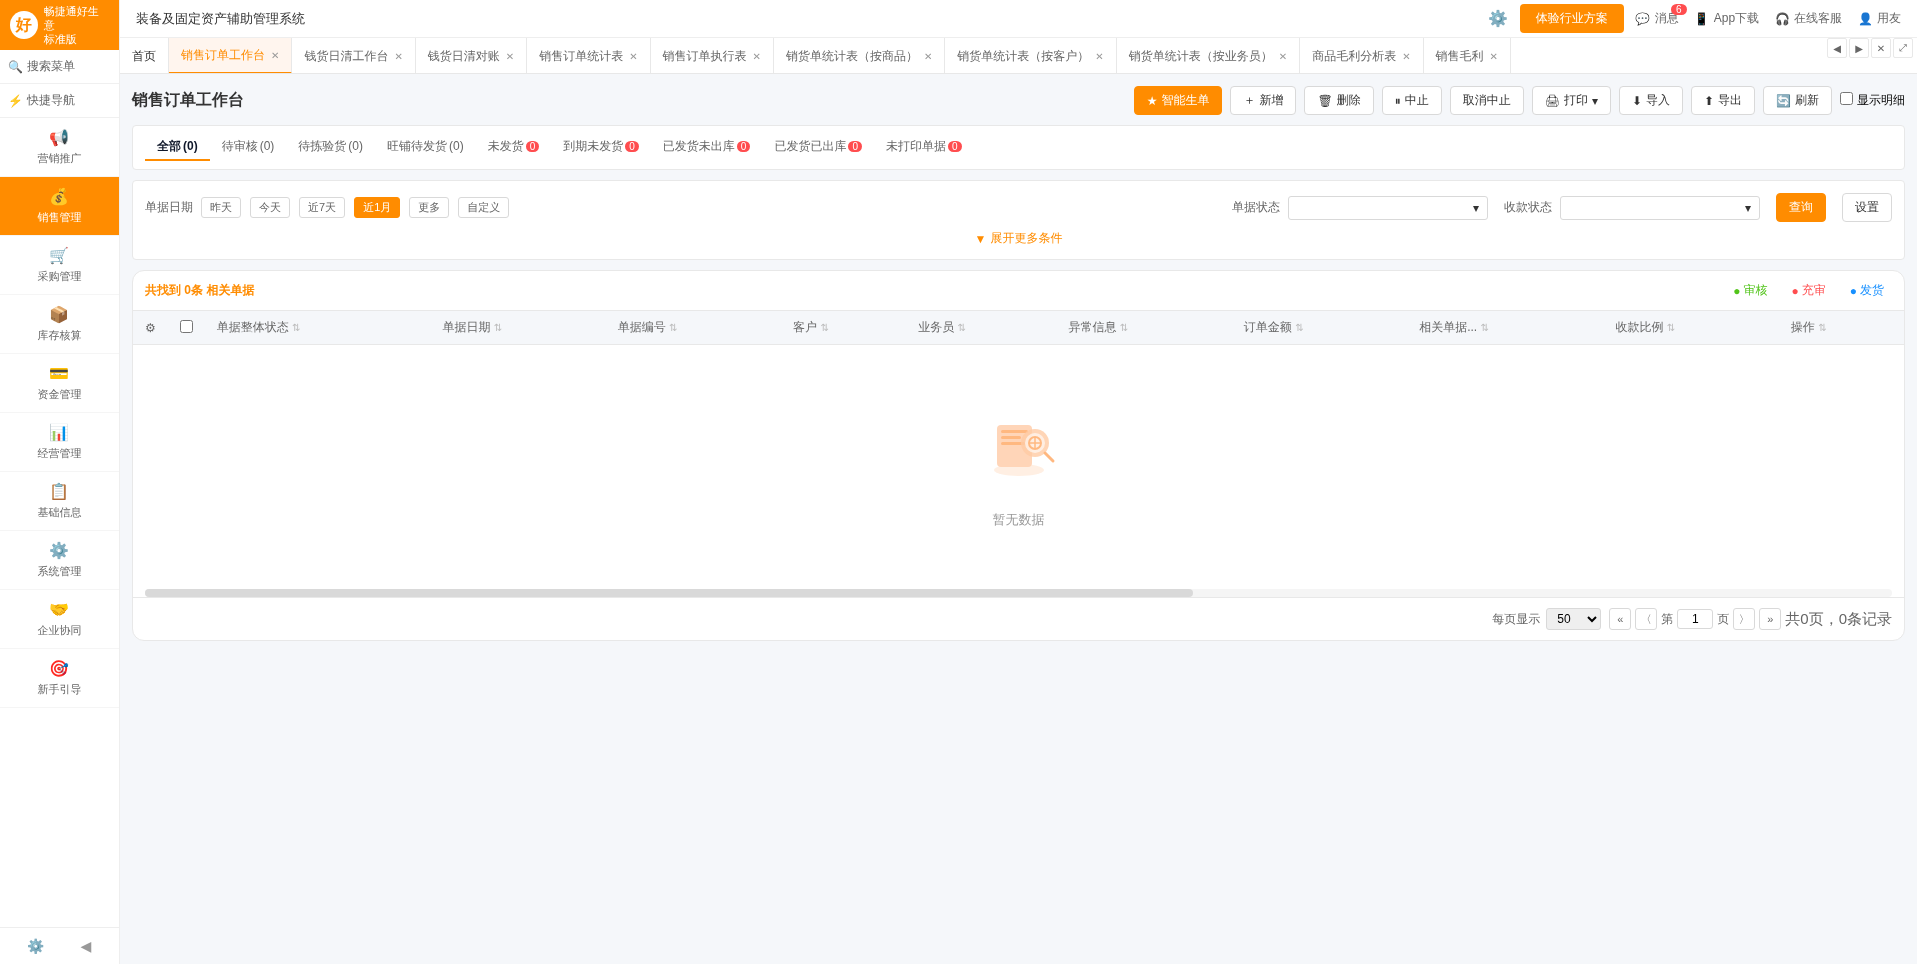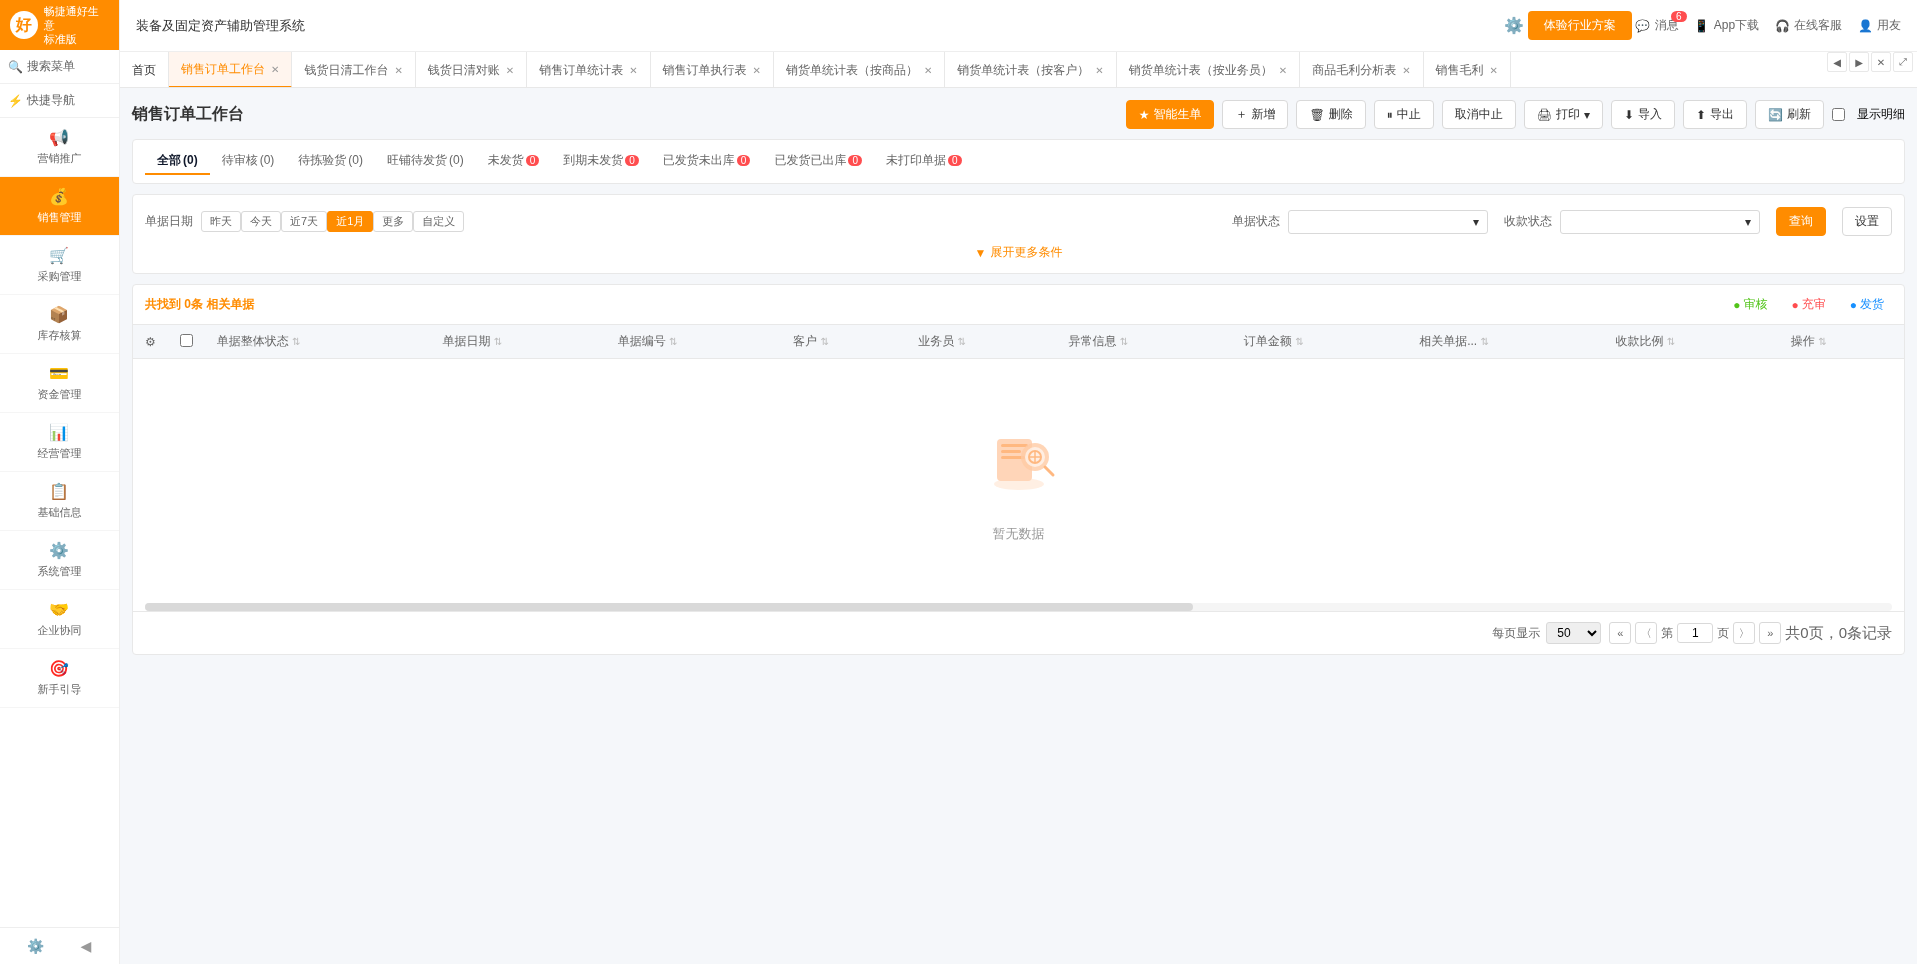--- a/index.html
+++ b/index.html
@@ -16,21 +16,21 @@
     .sidebar-item { padding: 10px 8px; display: flex; flex-direction: column; align-items: center; gap: 4px; cursor: pointer; color: #666; font-size: 11px; border-bottom: 1px solid #f5f5f5; }
     .sidebar-item.active { background: #ff8c00; color: #fff; }
     .sidebar-item-icon { font-size: 16px; }
     .sidebar-bottom { padding: 10px; display: flex; justify-content: space-around; border-top: 1px solid #eee; }
     .sidebar-bottom-btn { cursor: pointer; color: #999; font-size: 14px; }
 
     
     .main { flex: 1; display: flex; flex-direction: column; overflow: hidden; }
 
     
-    .topbar { height: 52px; background: #fff; border-bottom: 1px solid #eee; display: flex; align-items: center; padding: 8px 16px; gap: 4px; flex-shrink: 0; }
+    .topbar { height: 38px; background: #fff; border-bottom: 1px solid #eee; display: flex; align-items: center; padding: 8px 16px; gap: 12px; flex-shrink: 0; }
     .topbar-title { font-size: 13px; color: #333; flex: 1; }
     .topbar-btn-orange { background: #ff8c00; color: #fff; border: none; padding: 6px 16px; border-radius: 4px; cursor: pointer; font-size: 12px; }
     .topbar-actions { display: flex; align-items: center; gap: 16px; }
     .topbar-action-item { display: flex; align-items: center; gap: 4px; cursor: pointer; color: #666; font-size: 12px; position: relative; }
     .badge { background: #ff4d4f; color: #fff; border-radius: 10px; font-size: 10px; padding: 0 4px; min-width: 16px; text-align: center; position: absolute; top: -6px; right: -8px; }
 
     
     .tabbar { height: 36px; background: #fff; border-bottom: 1px solid #e8e8e8; display: flex; align-items: flex-start; flex-shrink: 0; overflow: hidden; }
     .tab-item { padding: 0 12px; height: 36px; display: flex; align-items: center; gap: 6px; cursor: pointer; font-size: 12px; color: #666; border-right: 1px solid #e8e8e8; white-space: nowrap; flex-shrink: 0; }
     .tab-item.active { background: #fff5ee; color: #ff8c00; border-bottom: 2px solid #ff8c00; }
@@ -52,28 +52,28 @@
     .filter-tab { padding: 4px 12px; cursor: pointer; font-size: 12px; color: #666; border-bottom: 2px solid transparent; white-space: nowrap; }
     .filter-tab.active { color: #0f172a; border-bottom-color: #ff8c00; font-weight: bold; }
     .filter-tab .count { margin-left: 2px; }
     .filter-tab .badge-red { color: #fff; background: #ff4d4f; border-radius: 10px; padding: 0 4px; font-size: 10px; margin-left: 2px; }
 
     
     .search-area { background: #fff; border: 1px solid #e8e8e8; border-radius: 4px; padding: 12px; margin-bottom: 10px; }
     .search-row { display: flex; align-items: center; gap: 16px; margin-bottom: 8px; }
     .search-field { display: flex; align-items: center; gap: 8px; }
     .search-label { color: #666; font-size: 12px; white-space: nowrap; }
-    .date-range-btns { display: flex; gap: 0; align-items: center; flex-wrap: wrap; }
+    .date-range-btns { display: flex; gap: 9px; align-items: center; flex-wrap: wrap; }
     .date-btn { padding: 2px 8px; border: 1px solid #d9d9d9; border-radius: 3px; cursor: pointer; font-size: 11px; background: #fff; color: #666; }
     .date-btn.active { background: #ff8c00; color: #fff; border-color: #ff8c00; }
     .select-field { border: 1px solid #d9d9d9; border-radius: 3px; padding: 4px 8px; font-size: 12px; color: #333; min-width: 160px; display: flex; align-items: center; justify-content: space-between; cursor: pointer; background: #fff; }
     .expand-btn { display: flex; align-items: center; gap: 4px; cursor: pointer; color: #ff8c00; font-size: 12px; justify-content: center; }
 
     
-    .table-area { background: #fff; border: 1px solid #e8e8e8; border-radius: 4px; }
+    .table-area { background: #fff; border: 1px solid #e8e8e8; border-radius: 12px; }
     .table-toolbar { display: flex; align-items: center; justify-content: space-between; padding: 8px 12px; border-bottom: 1px solid #e8e8e8; }
     .table-count { font-size: 12px; color: #666; }
     .table-count span { color: #ff8c00; font-weight: bold; }
     .table-actions { display: flex; gap: 8px; align-items: center; }
     .action-btn { display: flex; align-items: center; gap: 3px; cursor: pointer; font-size: 12px; padding: 3px 8px; border-radius: 3px; }
     .action-btn-approve { color: #52c41a; }
     .action-btn-revoke { color: #ff4d4f; }
     .action-btn-send { color: #1890ff; }
 
     .data-table { width: 100%; border-collapse: collapse; }
@@ -282,21 +282,21 @@
           <span>导入</span>
         </button>
         <button class="btn">
           <span>⬆</span>
           <span>导出</span>
         </button>
         <button class="btn">
           <span>🔄</span>
           <span>刷新</span>
         </button>
-        <label style="display:flex;align-items:center;gap:12px;cursor:pointer;font-size:12px;">
+        <label style="display:flex;align-items:flex-start;gap:4px;cursor:pointer;font-size:12px;">
           <input type="checkbox" style="">
           <span>显示明细</span>
         </label>
       </div>
     </div>
 
     <div class="filter-tabs" id="filter-tabs">
         <div class="filter-tab active">全部<span class="count">(0)</span></div>
         <div class="filter-tab">待审核<span class="count">(0)</span></div>
         <div class="filter-tab">待拣验货<span class="count">(0)</span></div>

